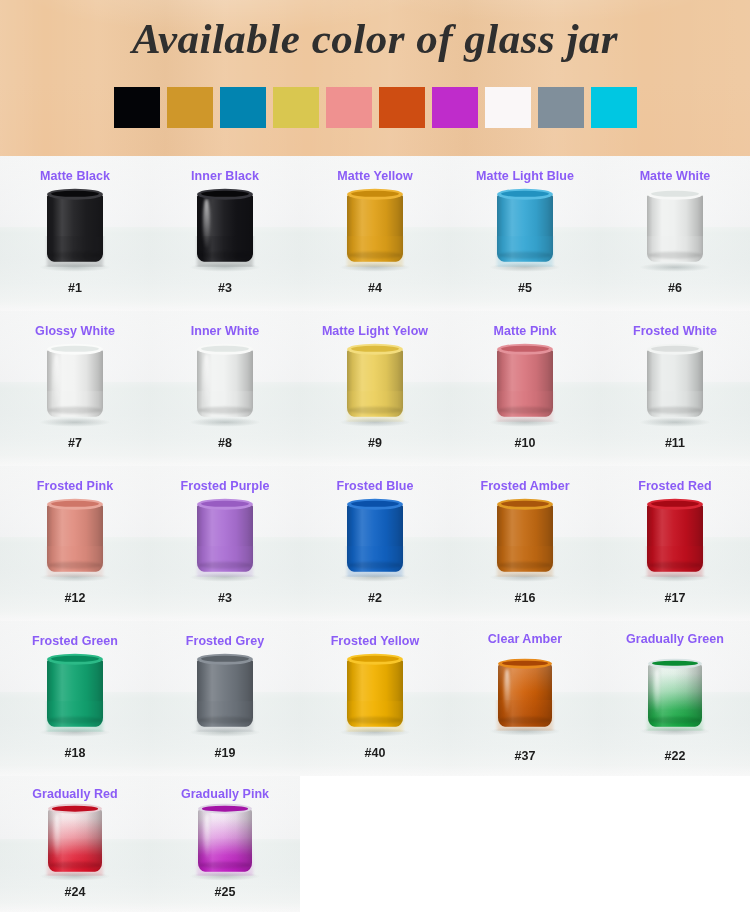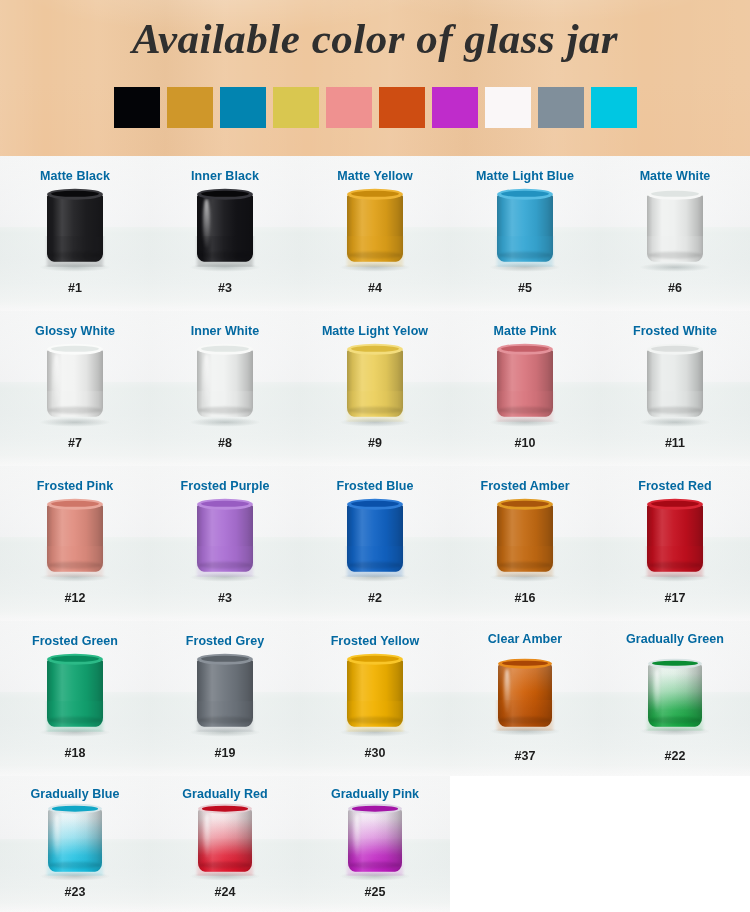--- a/index.html
+++ b/index.html
@@ -84,21 +84,21 @@
     background: linear-gradient(180deg, #fafbfb 0%, #f2f3f4 100%);
   }
   .cell-vign {
     position: absolute; inset: 0;
     background: radial-gradient(ellipse 120% 80% at 50% 45%, rgba(255,255,255,0.35), rgba(0,0,0,0.035) 100%);
     pointer-events: none;
   }
   .cell-name {
     position: absolute; left: 0; top: 13px; width: 100%;
     text-align: center;
-    font-size: 12.5px; font-weight: bold; color: #0369a1;
+    font-size: 12.5px; font-weight: bold; color: #8b5cf6;
     letter-spacing: 0.05px; z-index: 6;
     white-space: nowrap;
   }
   .cell-code {
     position: absolute; left: 0; bottom: 16px; width: 100%;
     text-align: center;
     font-size: 12.5px; font-weight: bold; color: #1d1d1d;
     z-index: 6;
   }
   .row5 .cell-name { top: 11px; }
@@ -499,21 +499,21 @@
             <div class="jar-base"></div>
           </div>
           <div class="jar-rim" style="background: rgb(249, 198, 41);">
             <div class="jar-rim-inner" style="background: rgb(220, 159, 0);"></div>
           </div>
           <div class="jar-reflect" style="background: rgb(242, 178, 0);"></div>
           <div class="jar-shadow"></div>
         </div>
         <div class="cell-vign"></div>
         <div class="cell-name">Frosted Yellow</div>
-        <div class="cell-code">#30</div>
+        <div class="cell-code">#40</div>
       </div>
       <div class="cell row5">
         <div class="cell-bg"></div>
         <div class="jar-wrap">
           <div class="jar-body" style="background: linear-gradient(rgb(218, 130, 62) 0%, rgb(207, 95, 7) 45%, rgb(169, 71, 5) 100%);">
             <div class="jar-shade"></div>
             <div class="jar-gloss"></div>
             <div class="jar-base"></div>
           </div>
           <div class="jar-rim" style="background: rgb(231, 138, 28);">
@@ -540,38 +540,20 @@
           <div class="jar-reflect" style="background: linear-gradient(rgb(17, 165, 62), rgba(17, 165, 62, 0.05));"></div>
           <div class="jar-shadow"></div>
         </div>
         <div class="cell-vign"></div>
         <div class="cell-name">Gradually Green</div>
         <div class="cell-code">#22</div>
       </div>
       <div class="cell row5">
         <div class="cell-bg"></div>
         <div class="jar-wrap">
-          <div class="jar-body" style="background: linear-gradient(rgba(22, 191, 226, 0.04) 0%, rgba(22, 191, 226, 0.1) 16%, rgba(22, 191, 226, 0.42) 46%, rgba(22, 191, 226, 0.86) 74%, rgb(22, 191, 226) 100%);">
-            <div class="jar-shade"></div>
-            <div class="jar-gloss"></div>
-            <div class="jar-base"></div>
-          </div>
-          <div class="jar-rim" style="background: rgb(214, 230, 234);">
-            <div class="jar-rim-inner" style="background: rgb(15, 166, 198);"></div>
-          </div>
-          <div class="jar-reflect" style="background: linear-gradient(rgb(22, 191, 226), rgba(22, 191, 226, 0.05));"></div>
-          <div class="jar-shadow"></div>
-        </div>
-        <div class="cell-vign"></div>
-        <div class="cell-name">Gradually Blue</div>
-        <div class="cell-code">#23</div>
-      </div>
-      <div class="cell row5">
-        <div class="cell-bg"></div>
-        <div class="jar-wrap">
           <div class="jar-body" style="background: linear-gradient(rgba(224, 18, 41, 0.04) 0%, rgba(224, 18, 41, 0.1) 16%, rgba(224, 18, 41, 0.42) 46%, rgba(224, 18, 41, 0.86) 74%, rgb(224, 18, 41) 100%);">
             <div class="jar-shade"></div>
             <div class="jar-gloss"></div>
             <div class="jar-base"></div>
           </div>
           <div class="jar-rim" style="background: rgb(233, 205, 210);">
             <div class="jar-rim-inner" style="background: rgb(192, 12, 32);"></div>
           </div>
           <div class="jar-reflect" style="background: linear-gradient(rgb(224, 18, 41), rgba(224, 18, 41, 0.05));"></div>
           <div class="jar-shadow"></div>

